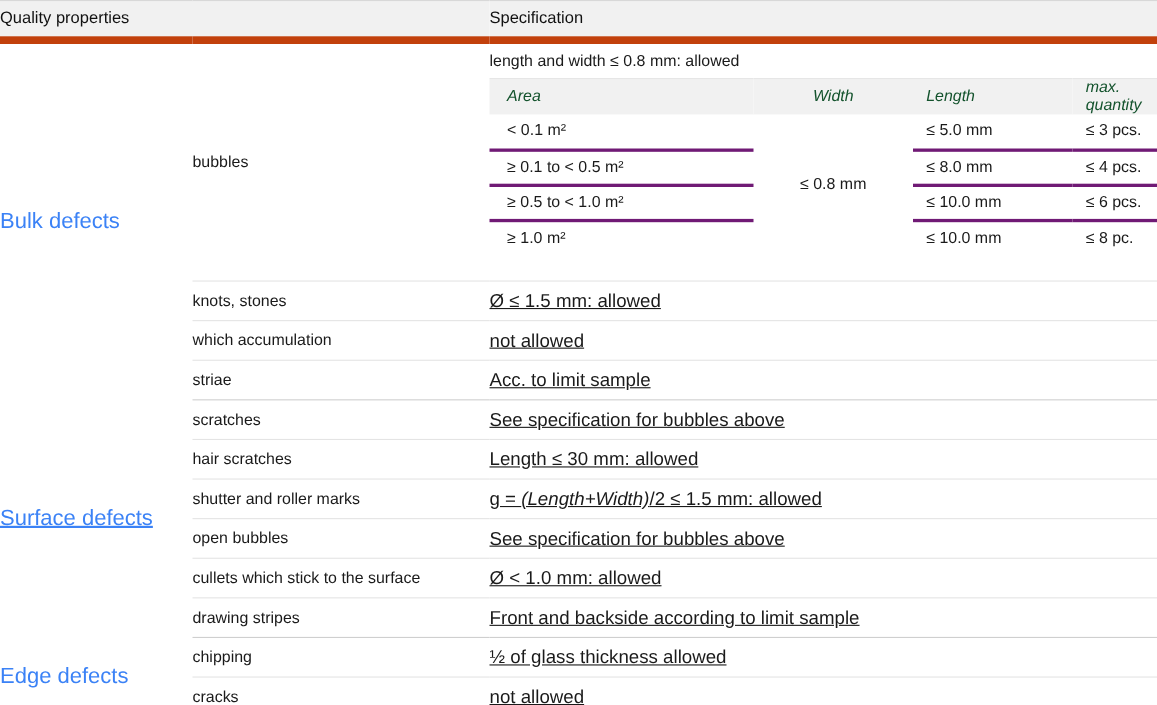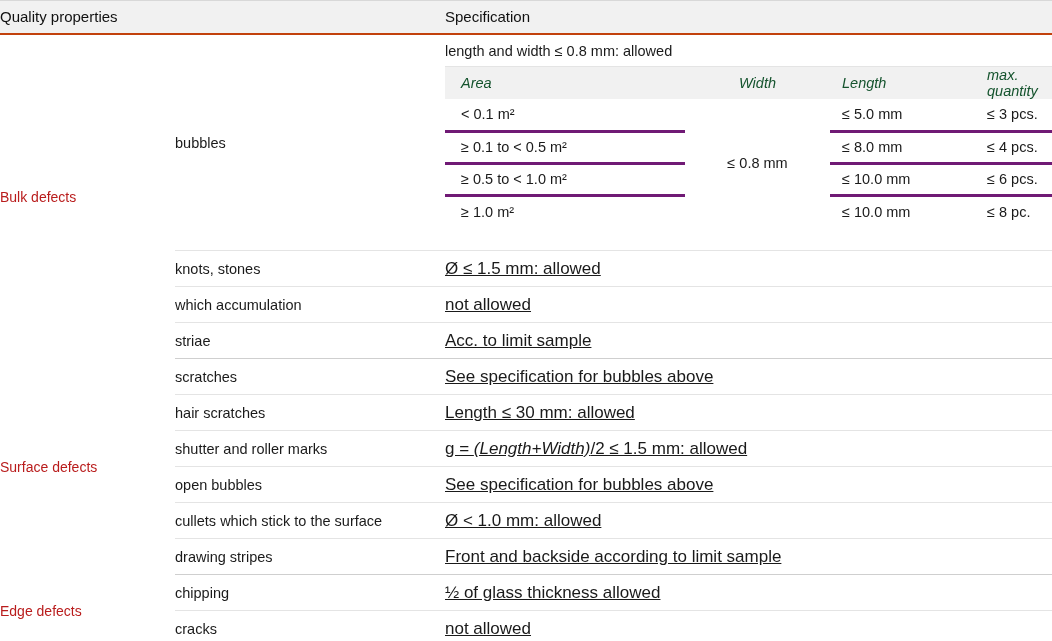--- a/index.html
+++ b/index.html
@@ -37,40 +37,40 @@
     padding: 0;
     vertical-align: middle;
     font-weight: normal;
     text-align: left;
   }
 
   
   .hdr-band {
     background: #f1f1f1;
     border-top: 1px solid #d8d8d8;
-    border-bottom: 2px solid #c2410c;
+    border-bottom: 7px solid #c2410c;
     height: 32px;
   }
   .hdr-cell {
     font-weight: bold;
     font-size: 15px;
     color: #111111;
     height: 32px;
     line-height: 32px;
   }
   .hdr-left { padding-left: 10px; }
   .hdr-center { text-align: center; }
   .sect-bot   { border-bottom: 1px solid #cfcfcf; }
   .thin-bot   { border-bottom: 1px solid #e4e4e4; }
 
   .col-cat {
     width: 175px;
     padding-left: 10px;
-    font-size: 14px;
-    color: #b91c1c;
+    font-size: 20px;
+    color: #3b82f6;
   }
   .col-sub {
     width: 270px;
     padding-left: 10px;
     font-size: 14.5px;
   }
   .col-spec {
     padding-left: 16px;
     font-size: 17px;
     text-decoration: underline;
@@ -195,21 +195,21 @@
       <td class="col-sub thin-bot">which accumulation</td>
       <td class="col-spec thin-bot">not allowed</td>
     </tr>
 
     <tr class="rowh2">
       <td class="col-sub sect-bot">striae</td>
       <td class="col-spec sect-bot">Acc. to limit sample</td>
     </tr>
 
     <tr class="rowh2">
-      <td class="col-cat" rowspan="6" style="vertical-align:middle;">Surface defects</td>
+      <td class="col-cat" rowspan="6" style="vertical-align:middle;text-decoration:underline;">Surface defects</td>
       <td class="col-sub thin-bot">scratches</td>
       <td class="col-spec thin-bot">See specification for bubbles above</td>
     </tr>
 
     <tr class="rowh2">
       <td class="col-sub thin-bot">hair scratches</td>
       <td class="col-spec thin-bot">Length ≤ 30 mm: allowed</td>
     </tr>
 
     <tr class="rowh2">

